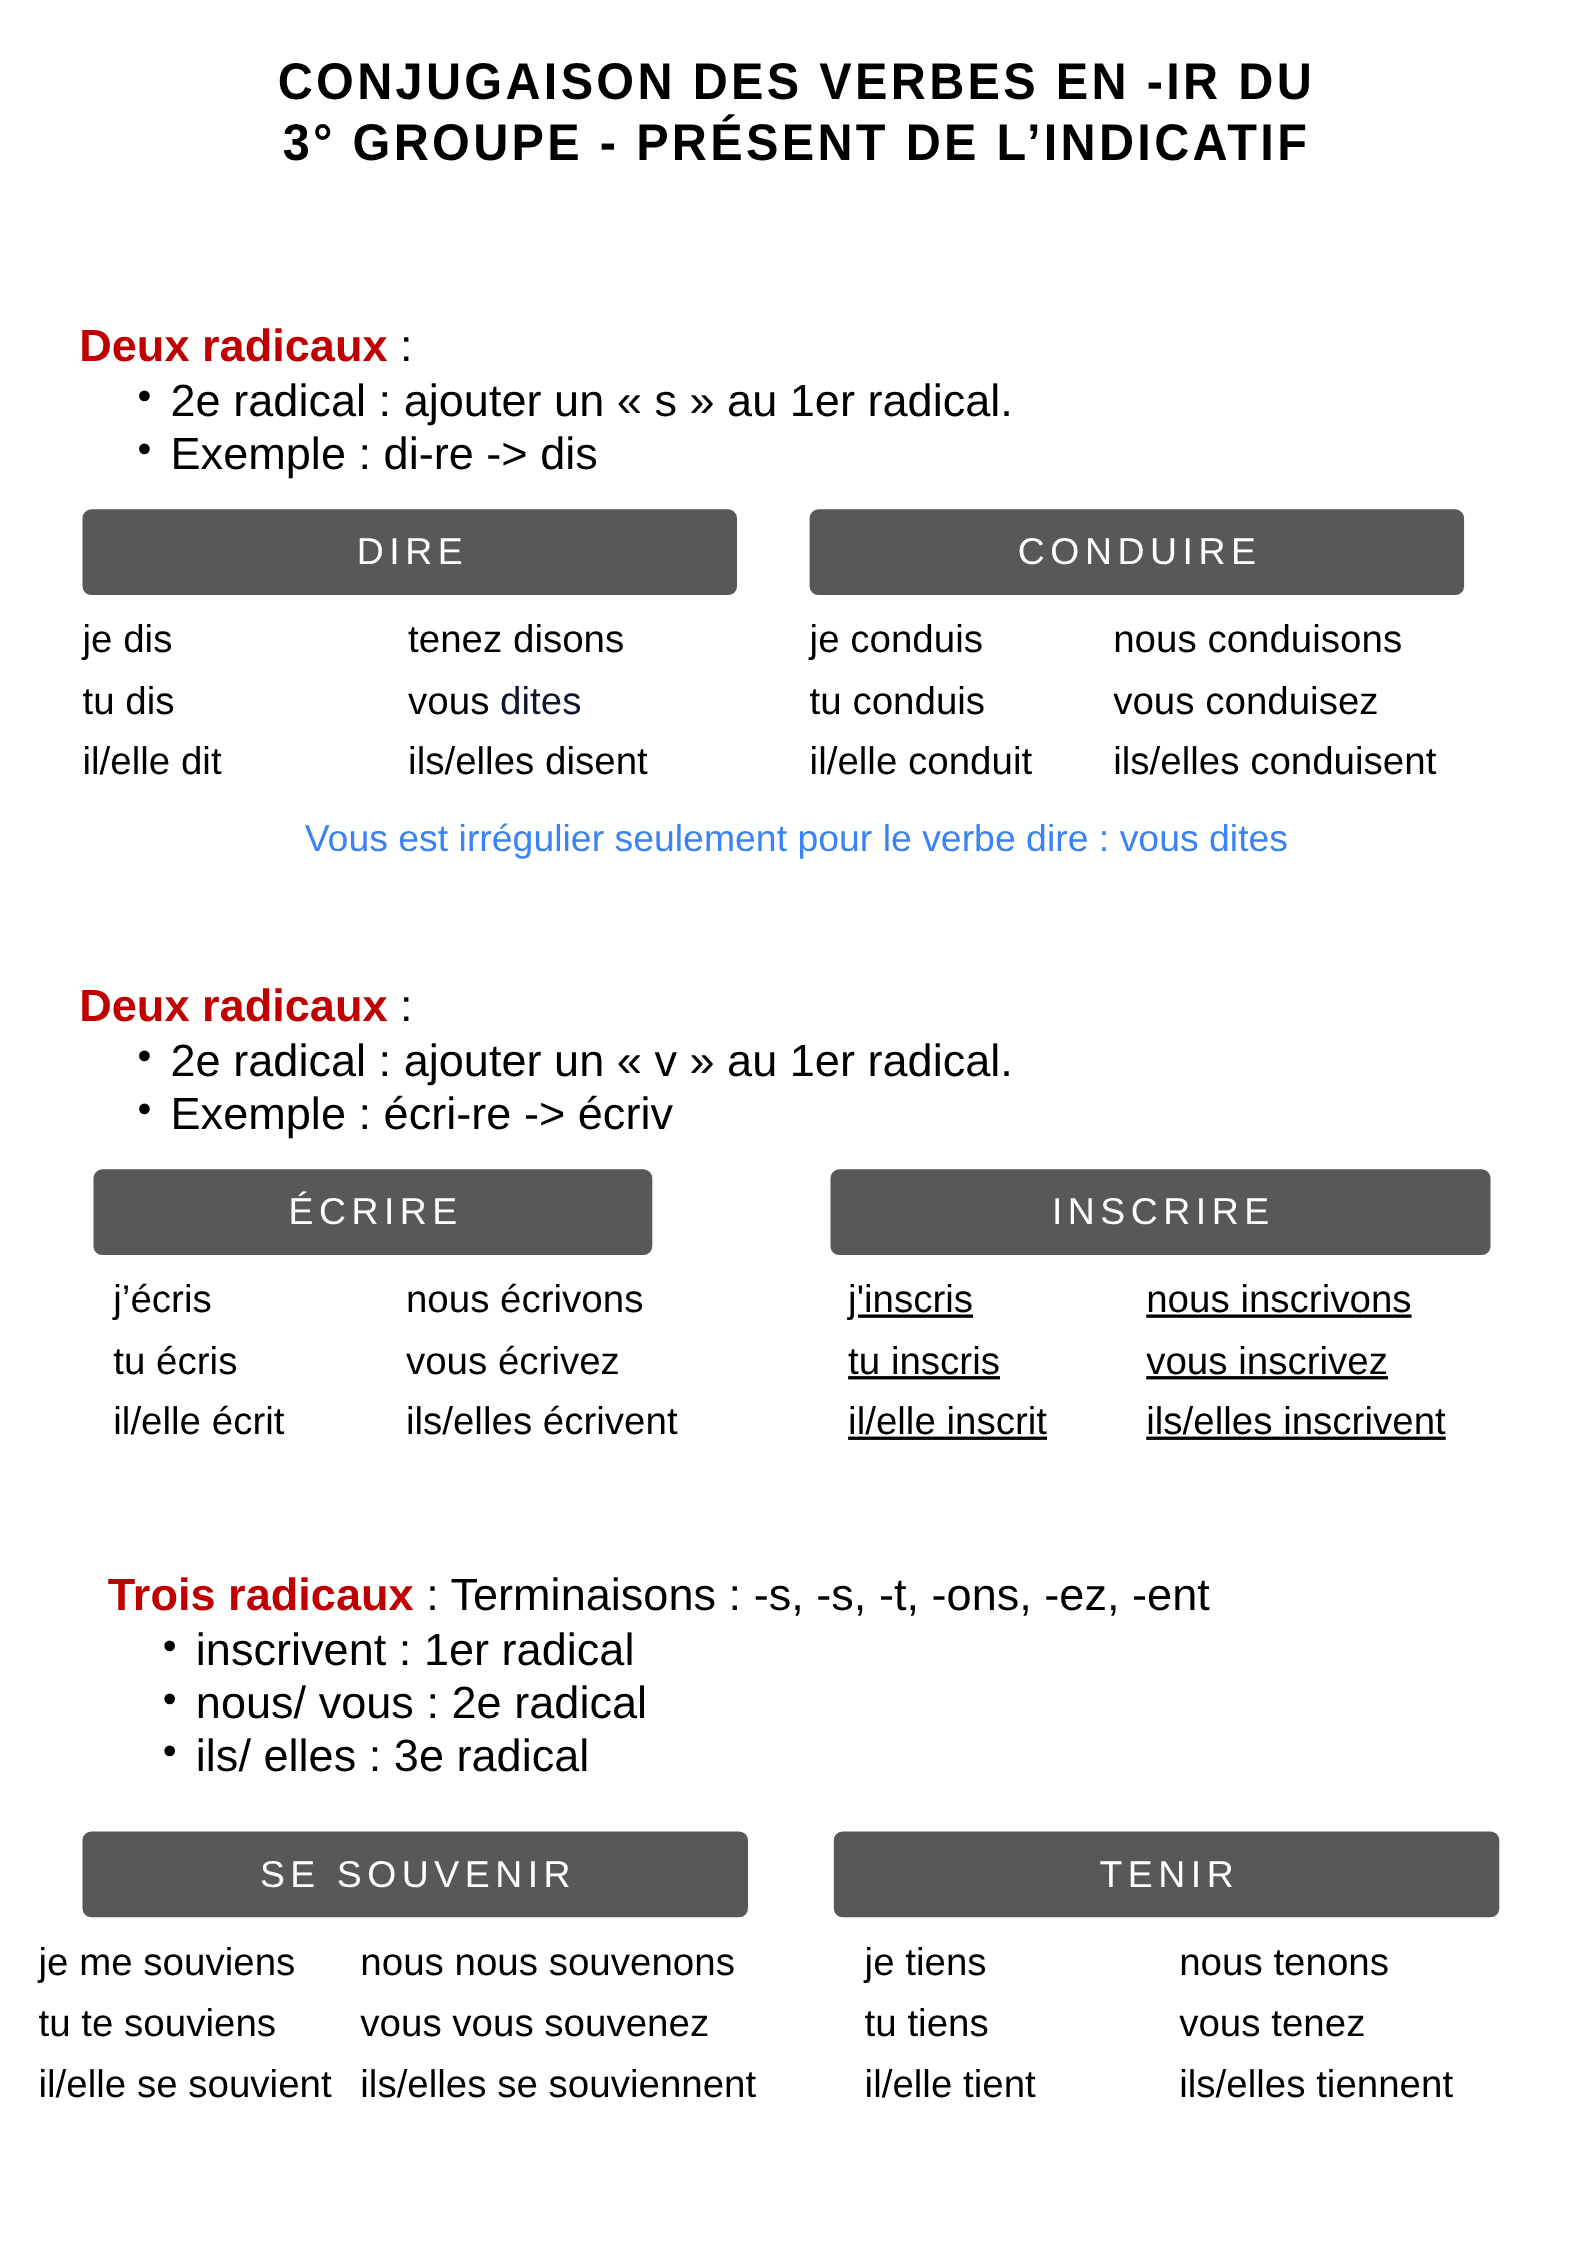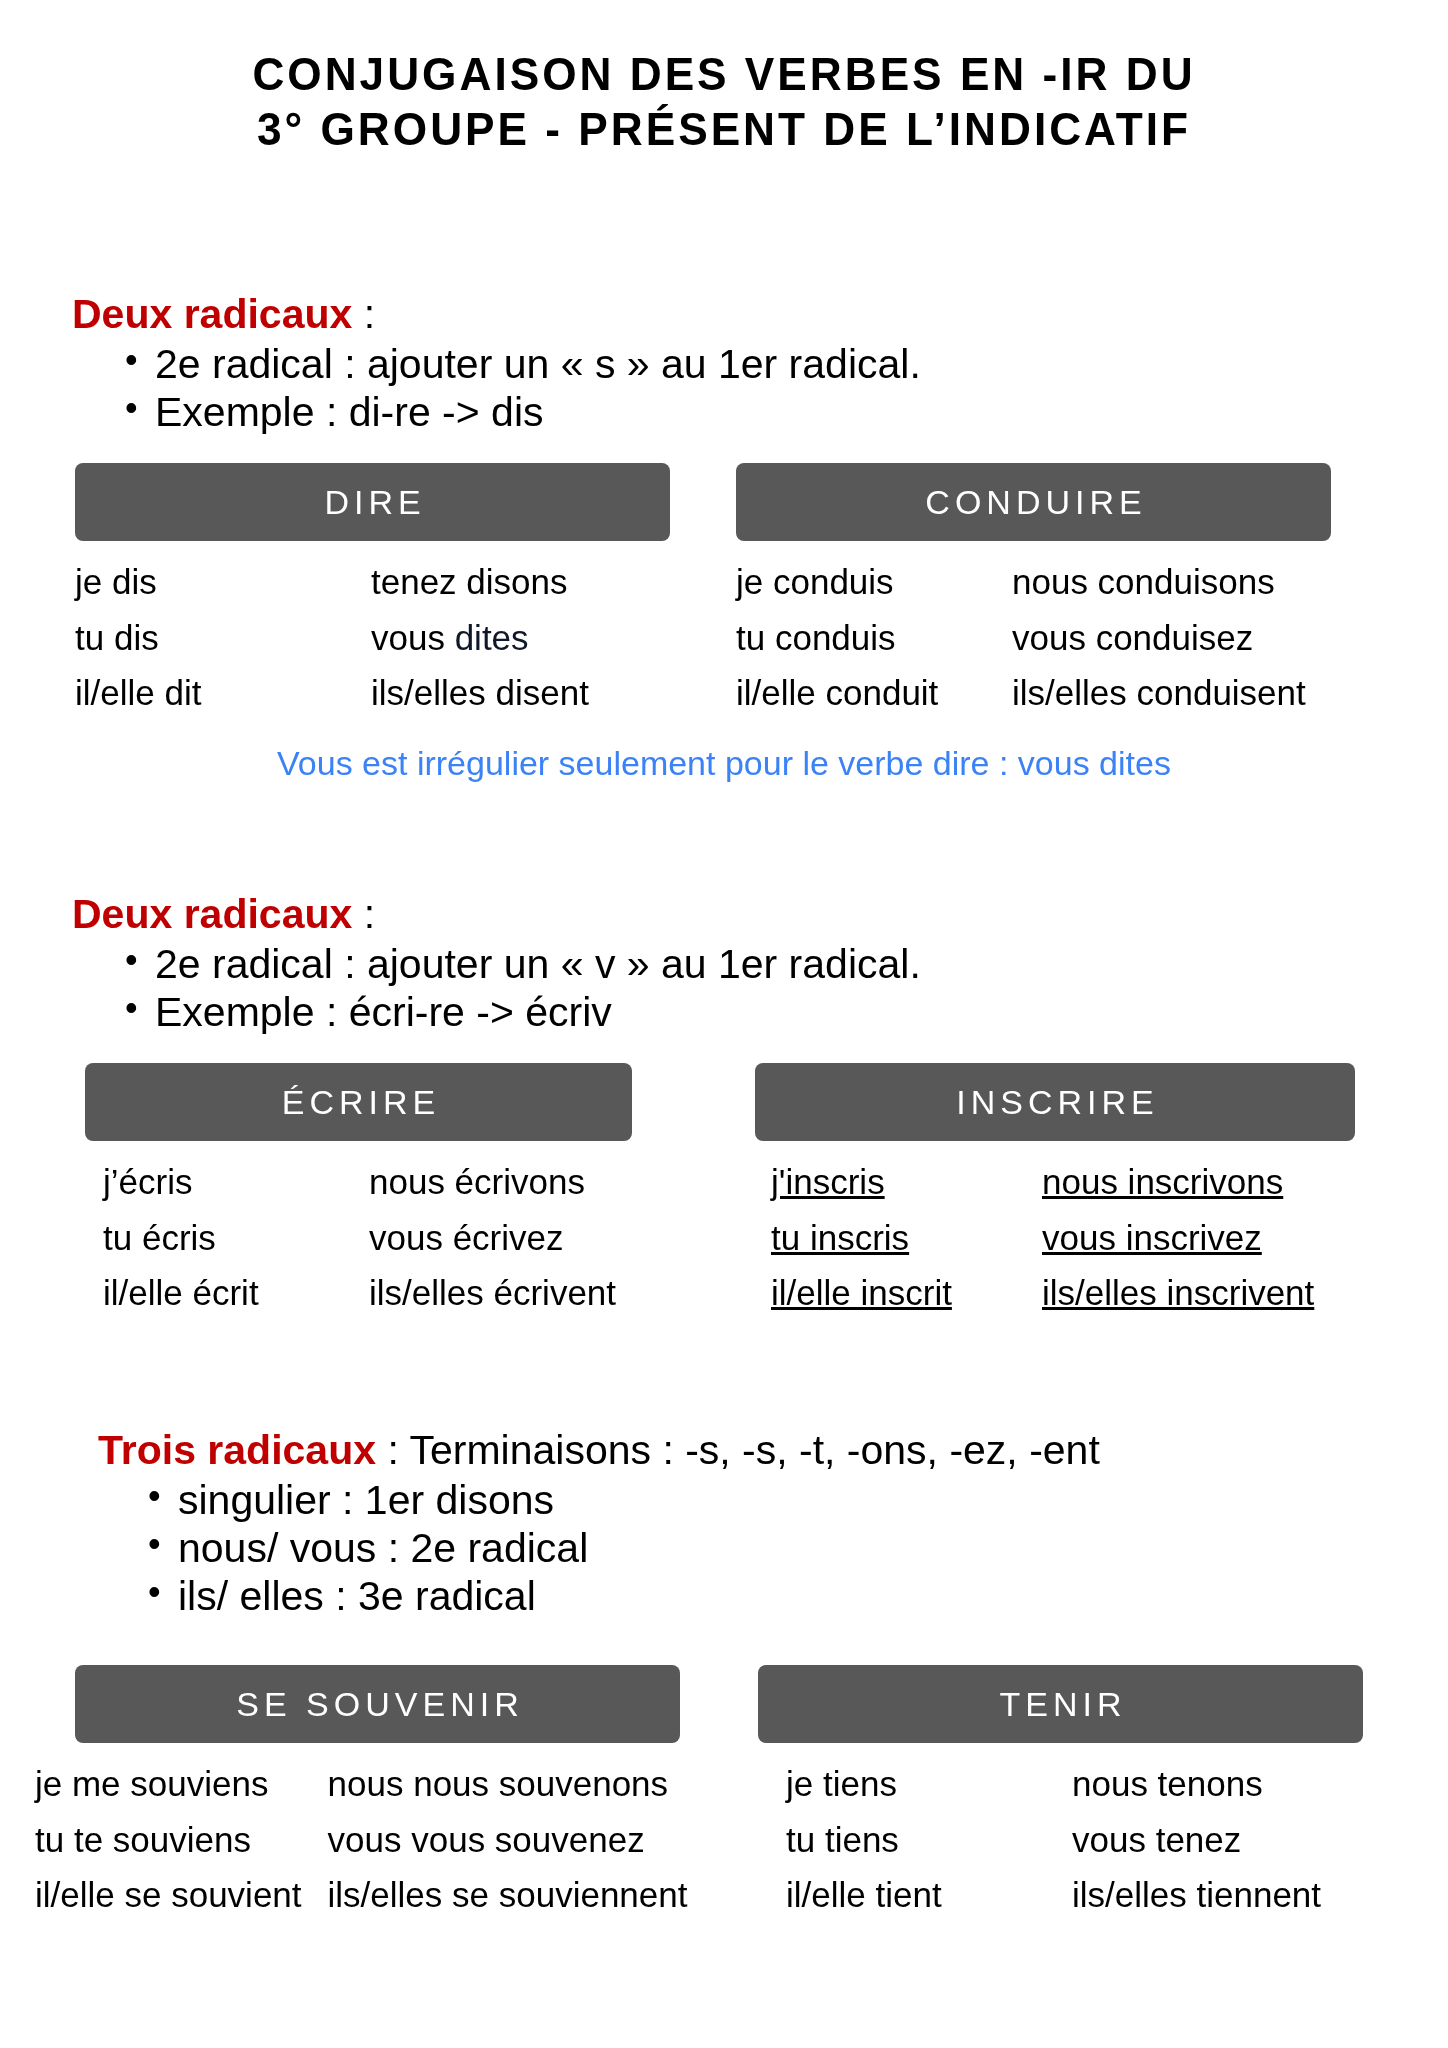--- a/index.html
+++ b/index.html
@@ -189,21 +189,21 @@
   </div>
 
   <div class="blk" style="top:846px;">
     <div class="section-head"><span class="kw">Deux radicaux</span><span class="rest"> :</span></div>
     <ul class="bullets">
       <li>2e radical : ajouter un « v » au 1er radical.</li>
       <li>Exemple : écri-re -&gt; écriv</li>
     </ul>
     <div class="verb-row" style="margin-top:26px; padding-left:85px;">
       <div class="verb-col" style="width:600px;">
-        <div class="pill" style="width:547px;">ÉCRIRE</div>
+        <div class="pill" style="width:508px;">ÉCRIRE</div>
         <table class="conj" style="margin-left:18px;">
           <tbody>
               <tr>
                 <td class="c1" style="width:240px;">j’écris</td>
                 <td>nous écrivons</td>
               </tr>
           <tr>
                 <td class="c1">tu écris</td>
                 <td>vous écrivez</td>
               </tr>
@@ -232,21 +232,21 @@
               </tr>
         </tbody>
           </table>
       </div>
     </div>
   </div>
 
   <div class="blk" style="top:1382px;">
     <div class="section-head" style="margin-left:98px;"><span class="kw">Trois radicaux</span><span class="rest"> : Terminaisons : -s, -s, -t, -ons, -ez, -ent</span></div>
     <ul class="bullets indent-more">
-      <li>singulier : 1er disons</li>
+      <li>inscrivent : 1er radical</li>
       <li>nous/ vous : 2e radical</li>
       <li>ils/ elles :  3e radical</li>
     </ul>
     <div class="verb-row" style="margin-top:44px; padding-left:75px;">
       <div class="verb-col" style="width:605px;">
         <div class="pill" style="width:605px;">SE SOUVENIR</div>
         <table class="conj" style="margin-left:-40px;">
           <tbody>
               <tr>
                 <td class="c1" style="width:320px;">je me souviens</td>

